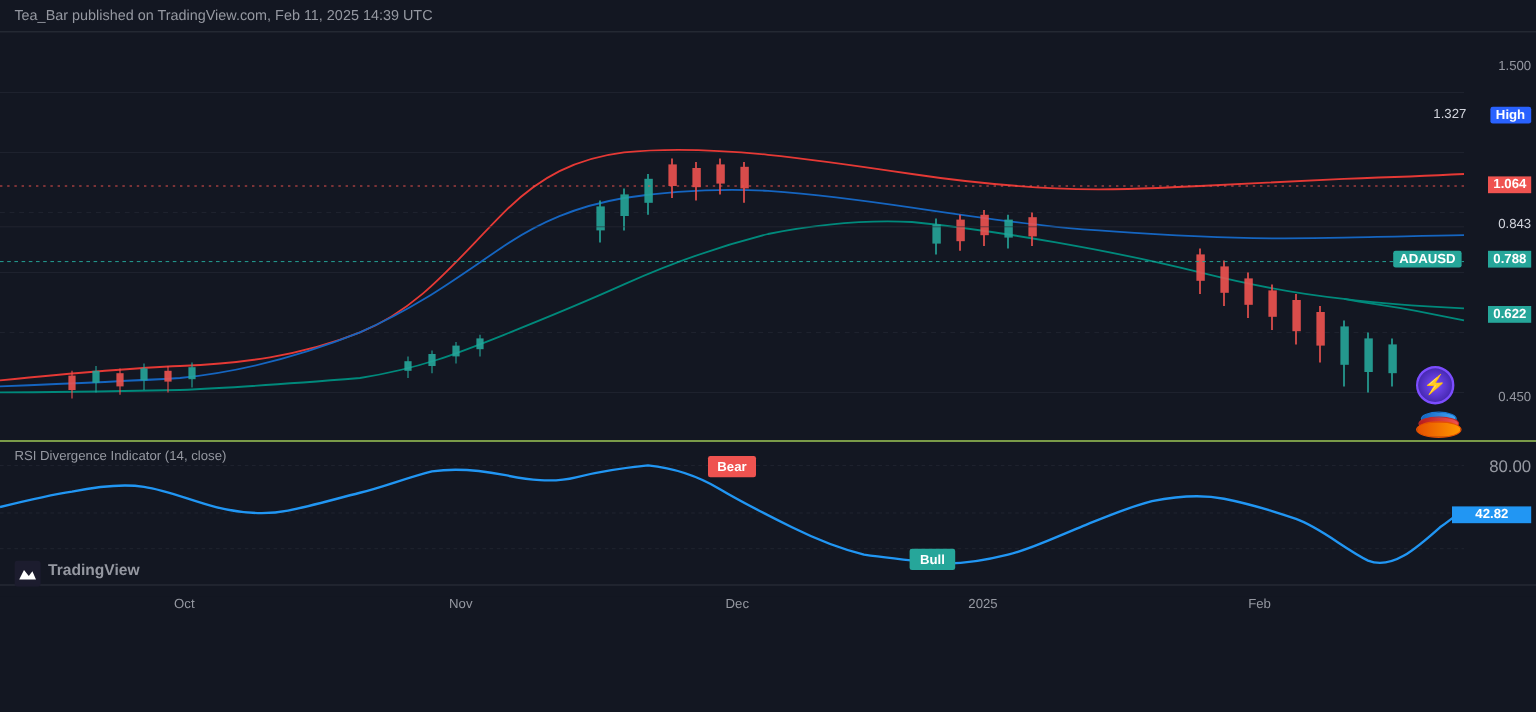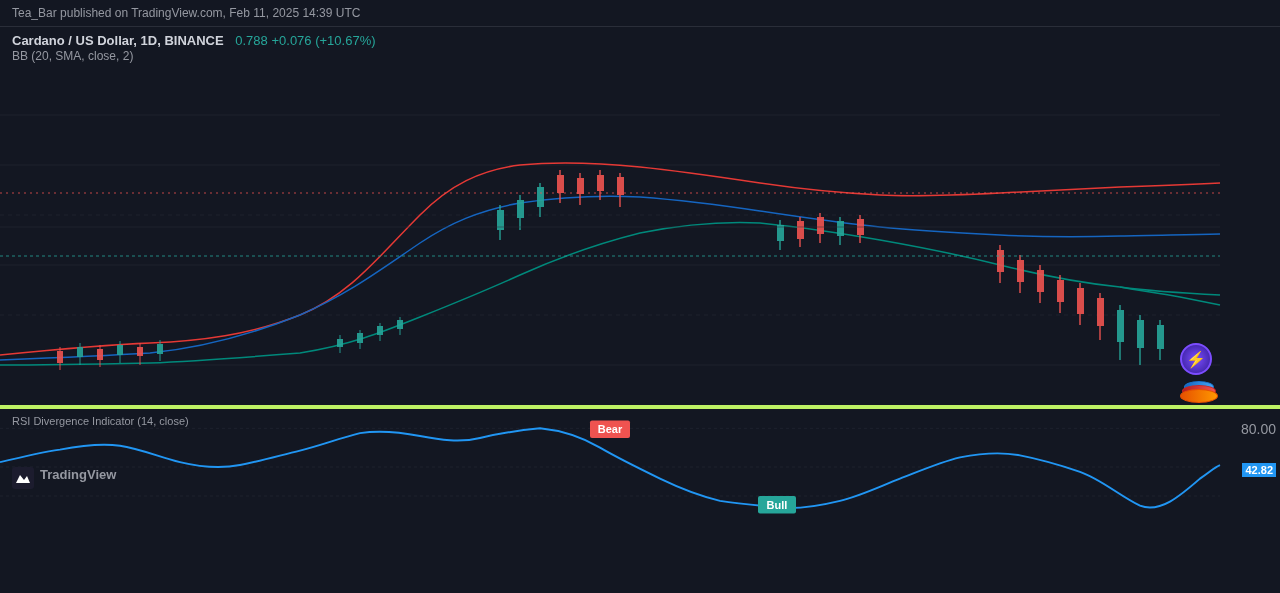--- a/index.html
+++ b/index.html
@@ -43,21 +43,21 @@
     .main-chart {
       position: relative;
       width: 100%;
       height: 340px;
       overflow: hidden;
     }
     .rsi-chart {
       position: relative;
       width: 100%;
       height: 120px;
-      border-top: 4px solid #bef264;
+      border-top: 1px solid #bef264;
       overflow: hidden;
     }
     .rsi-label {
       position: absolute;
       top: 6px;
       left: 12px;
       font-size: 11px;
       color: #9598a1;
       z-index: 10;
     }
@@ -99,29 +99,20 @@
   </style>
 </head>
 <body>
 
 <div class="chart-container">
 
   <div class="header-bar">
     <span>Tea_Bar published on TradingView.com, Feb 11, 2025 14:39 UTC</span>
   </div>
 
-  <div class="chart-info">
-    <span class="symbol">Cardano / US Dollar, 1D, BINANCE</span>
-    <span class="price-change">
-      <span>0.788</span>
-      <span>+0.076 (+10.67%)</span>
-    </span>
-    <br>
-    <span class="indicator">BB (20, SMA, close, 2)</span>
-  </div>
 
   <div class="main-chart">
     <svg class="chart-svg" viewBox="0 0 1280 340" preserveAspectRatio="none">
 
       <line x1="0" y1="50" x2="1220" y2="50" stroke="#2a2e39" stroke-width="0.5"></line>
       <line x1="0" y1="100" x2="1220" y2="100" stroke="#2a2e39" stroke-width="0.5"></line>
       <line x1="0" y1="150" x2="1220" y2="150" stroke="#2a2e39" stroke-width="0.5" stroke-dasharray="4,4"></line>
       <line x1="0" y1="200" x2="1220" y2="200" stroke="#2a2e39" stroke-width="0.5"></line>
       <line x1="0" y1="250" x2="1220" y2="250" stroke="#2a2e39" stroke-width="0.5" stroke-dasharray="4,4"></line>
       <line x1="0" y1="300" x2="1220" y2="300" stroke="#2a2e39" stroke-width="0.5"></line>
@@ -204,20 +195,39 @@
         <rect x="1157" y="260" width="7" height="24" fill="#26a69a"></rect>
       </g>
 
       <line x1="0" y1="191" x2="1220" y2="191" stroke="#26a69a" stroke-width="0.8" stroke-dasharray="3,3"></line>
 
       <line x1="0" y1="128" x2="1220" y2="128" stroke="#ef5350" stroke-width="0.8" stroke-dasharray="2,4"></line>
 
       <line x1="0" y1="162" x2="1220" y2="162" stroke="#2a2e39" stroke-width="0.5"></line>
     </svg>
 
+    <div style="position:absolute; right:0; top:0; width:60px; height:100%;">
+
+      <div style="position:absolute; top:22px; right:4px; font-size:11px; color:#9598a1;">1.500</div>
+
+      <div style="position:absolute; top:62px; right:4px; background:#2962ff; color:#fff; font-size:11px; font-weight:bold; padding:1px 5px; border-radius:2px;">High</div>
+
+      <div style="position:absolute; top:62px; right:58px; font-size:11px; color:#d1d4dc;">1.327</div>
+
+      <div style="position:absolute; top:120px; right:4px; background:#ef5350; color:#fff; font-size:11px; font-weight:bold; padding:1px 4px;">1.064</div>
+
+      <div style="position:absolute; top:154px; right:4px; font-size:11px; color:#d1d4dc;">0.843</div>
+
+      <div style="position:absolute; top:182px; right:62px; background:#26a69a; color:#fff; font-size:11px; font-weight:bold; padding:1px 5px; border-radius:2px;">ADAUSD</div>
+      <div style="position:absolute; top:182px; right:4px; background:#26a69a; color:#fff; font-size:11px; font-weight:bold; padding:1px 4px;">0.788</div>
+
+      <div style="position:absolute; top:228px; right:4px; background:#26a69a; color:#fff; font-size:11px; font-weight:bold; padding:1px 4px;">0.622</div>
+
+      <div style="position:absolute; top:298px; right:4px; font-size:11px; color:#9598a1;">0.450</div>
+    </div>
 
     <div style="position:absolute; bottom:30px; right:68px;">
 
       <div style="width:32px; height:32px; background:radial-gradient(circle, #7c4dff, #311b92); border-radius:50%; display:flex; align-items:center; justify-content:center; font-size:16px; border:2px solid #7c4dff;">⚡</div>
     </div>
     <div style="position:absolute; bottom:0px; right:62px;">
 
       <div style="position:relative; width:38px; height:24px;">
         <div style="position:absolute; top:0; left:4px; width:30px; height:12px; border-radius:50%; background:linear-gradient(to right, #1565c0, #42a5f5); border:1px solid #1976d2;"></div>
         <div style="position:absolute; top:4px; left:2px; width:34px; height:12px; border-radius:50%; background:linear-gradient(to right, #b71c1c, #ef5350); border:1px solid #c62828;"></div>
@@ -237,23 +247,30 @@
       <path d="M0,55 C20,50 40,45 60,42 C80,38 100,35 120,38 C140,41 160,50 180,55 C200,60 220,62 240,58 C260,54 280,48 300,43 C320,38 340,30 360,25 C380,22 400,24 420,28 C440,32 460,35 480,30 C500,25 520,22 540,20 C560,22 580,28 600,40 C620,52 640,62 660,72 C680,82 700,90 720,95 C740,98 760,100 780,102 C800,104 820,100 840,95 C860,90 880,80 900,72 C920,64 940,55 960,50 C980,46 1000,44 1020,48 C1040,52 1060,58 1080,65 C1100,72 1120,90 1140,100 C1160,108 1180,90 1200,72 C1210,65 1215,60 1220,58" fill="none" stroke="#2196f3" stroke-width="2"></path>
 
       <rect x="590" y="12" width="40" height="18" fill="#ef5350" rx="2"></rect>
       <text x="610" y="25" text-anchor="middle" font-size="11" fill="white" font-weight="bold">Bear</text>
 
       <rect x="758" y="90" width="38" height="18" fill="#26a69a" rx="2"></rect>
       <text x="777" y="103" text-anchor="middle" font-size="11" fill="white" font-weight="bold">Bull</text>
     </svg>
 
     <div style="position:absolute; top:12px; right:4px; font-size:14px; color:#9598a1;">80.00</div>
-    <div style="position:absolute; top:54px; right:4px; background:#2196f3; color:#fff; font-size:11px; font-weight:bold; padding:1px 3px;">42.82</div>
-  </div>
-
+    <div style="position:absolute; top:54px; right:4px; background:#2196f3; color:#fff; font-size:11px; font-weight:bold; padding:1px 19px;">42.82</div>
+  </div>
+
+  <div class="x-axis">
+    <span class="x-label" style="left:12%;">Oct</span>
+    <span class="x-label" style="left:30%;">Nov</span>
+    <span class="x-label" style="left:48%;">Dec</span>
+    <span class="x-label" style="left:64%;">2025</span>
+    <span class="x-label" style="left:82%;">Feb</span>
+  </div>
 
   <div class="tradingview-logo">
     <svg class="tv-icon" viewBox="0 0 22 22">
       <rect width="22" height="22" fill="#1c1c2e" rx="3"></rect>
       <path d="M4 16 L8 8 L12 13 L15 9 L18 16Z" fill="white"></path>
     </svg>
     <span>TradingView</span>
   </div>
 
 </div>

